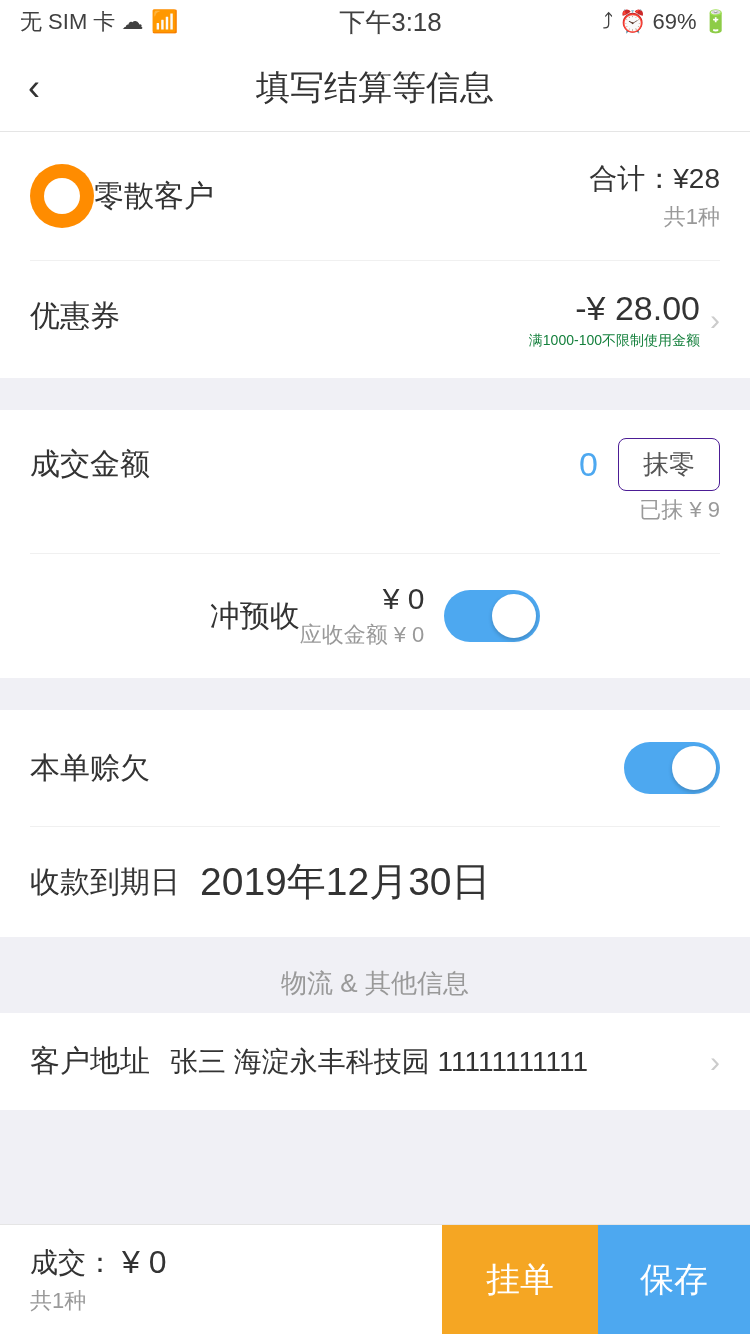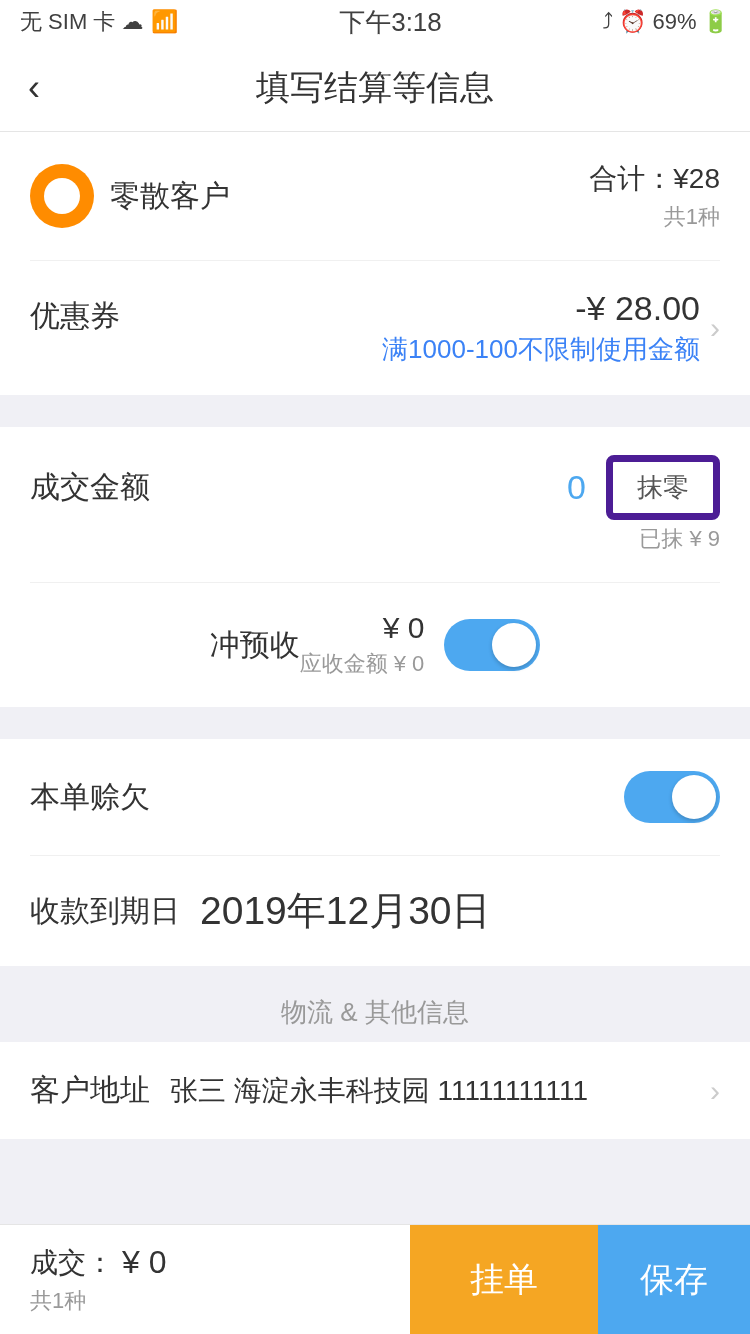--- a/index.html
+++ b/index.html
@@ -68,21 +68,20 @@
     .customer-row {
       background: #fff;
       padding: 28px 30px;
       display: flex;
       align-items: center;
       justify-content: space-between;
     }
     .customer-left {
       display: flex;
       align-items: center;
-      gap: 16px;
     }
     .avatar {
       width: 64px;
       height: 64px;
       border-radius: 50%;
       background: #FF8C00;
       display: flex;
       align-items: center;
       justify-content: center;
     }
@@ -137,22 +136,22 @@
     }
     .coupon-right-content {
       text-align: right;
     }
     .coupon-amount {
       font-size: 34px;
       color: #333;
       font-weight: 500;
     }
     .coupon-desc {
-      font-size: 26px;
-      color: #3b82f6;
+      font-size: 14px;
+      color: #15803d;
       margin-top: 4px;
     }
     .chevron-right {
       color: #ccc;
       font-size: 30px;
     }
 
     
     .section-divider {
       height: 16px;
@@ -165,21 +164,21 @@
     .field-right {
       display: flex;
       align-items: center;
       gap: 20px;
     }
     .field-value {
       font-size: 34px;
       color: #4da8f0;
     }
     .round-zero-btn {
-      border: 7px solid #4c1d95;
+      border: 1px solid #4c1d95;
       border-radius: 8px;
       padding: 8px 24px;
       font-size: 26px;
       color: #555;
       background: #fff;
       cursor: pointer;
     }
     .field-sub {
       font-size: 22px;
       color: #999;
@@ -329,21 +328,21 @@
     .footer-amount {
       font-size: 32px;
       font-weight: 500;
     }
     .footer-count {
       font-size: 22px;
       color: #999;
       margin-top: 4px;
     }
     .footer-btn-hang {
-      width: 188px;
+      width: 156px;
       background: #F5A623;
       display: flex;
       align-items: center;
       justify-content: center;
       font-size: 34px;
       color: #fff;
       cursor: pointer;
     }
     .footer-btn-save {
       width: 152px;

